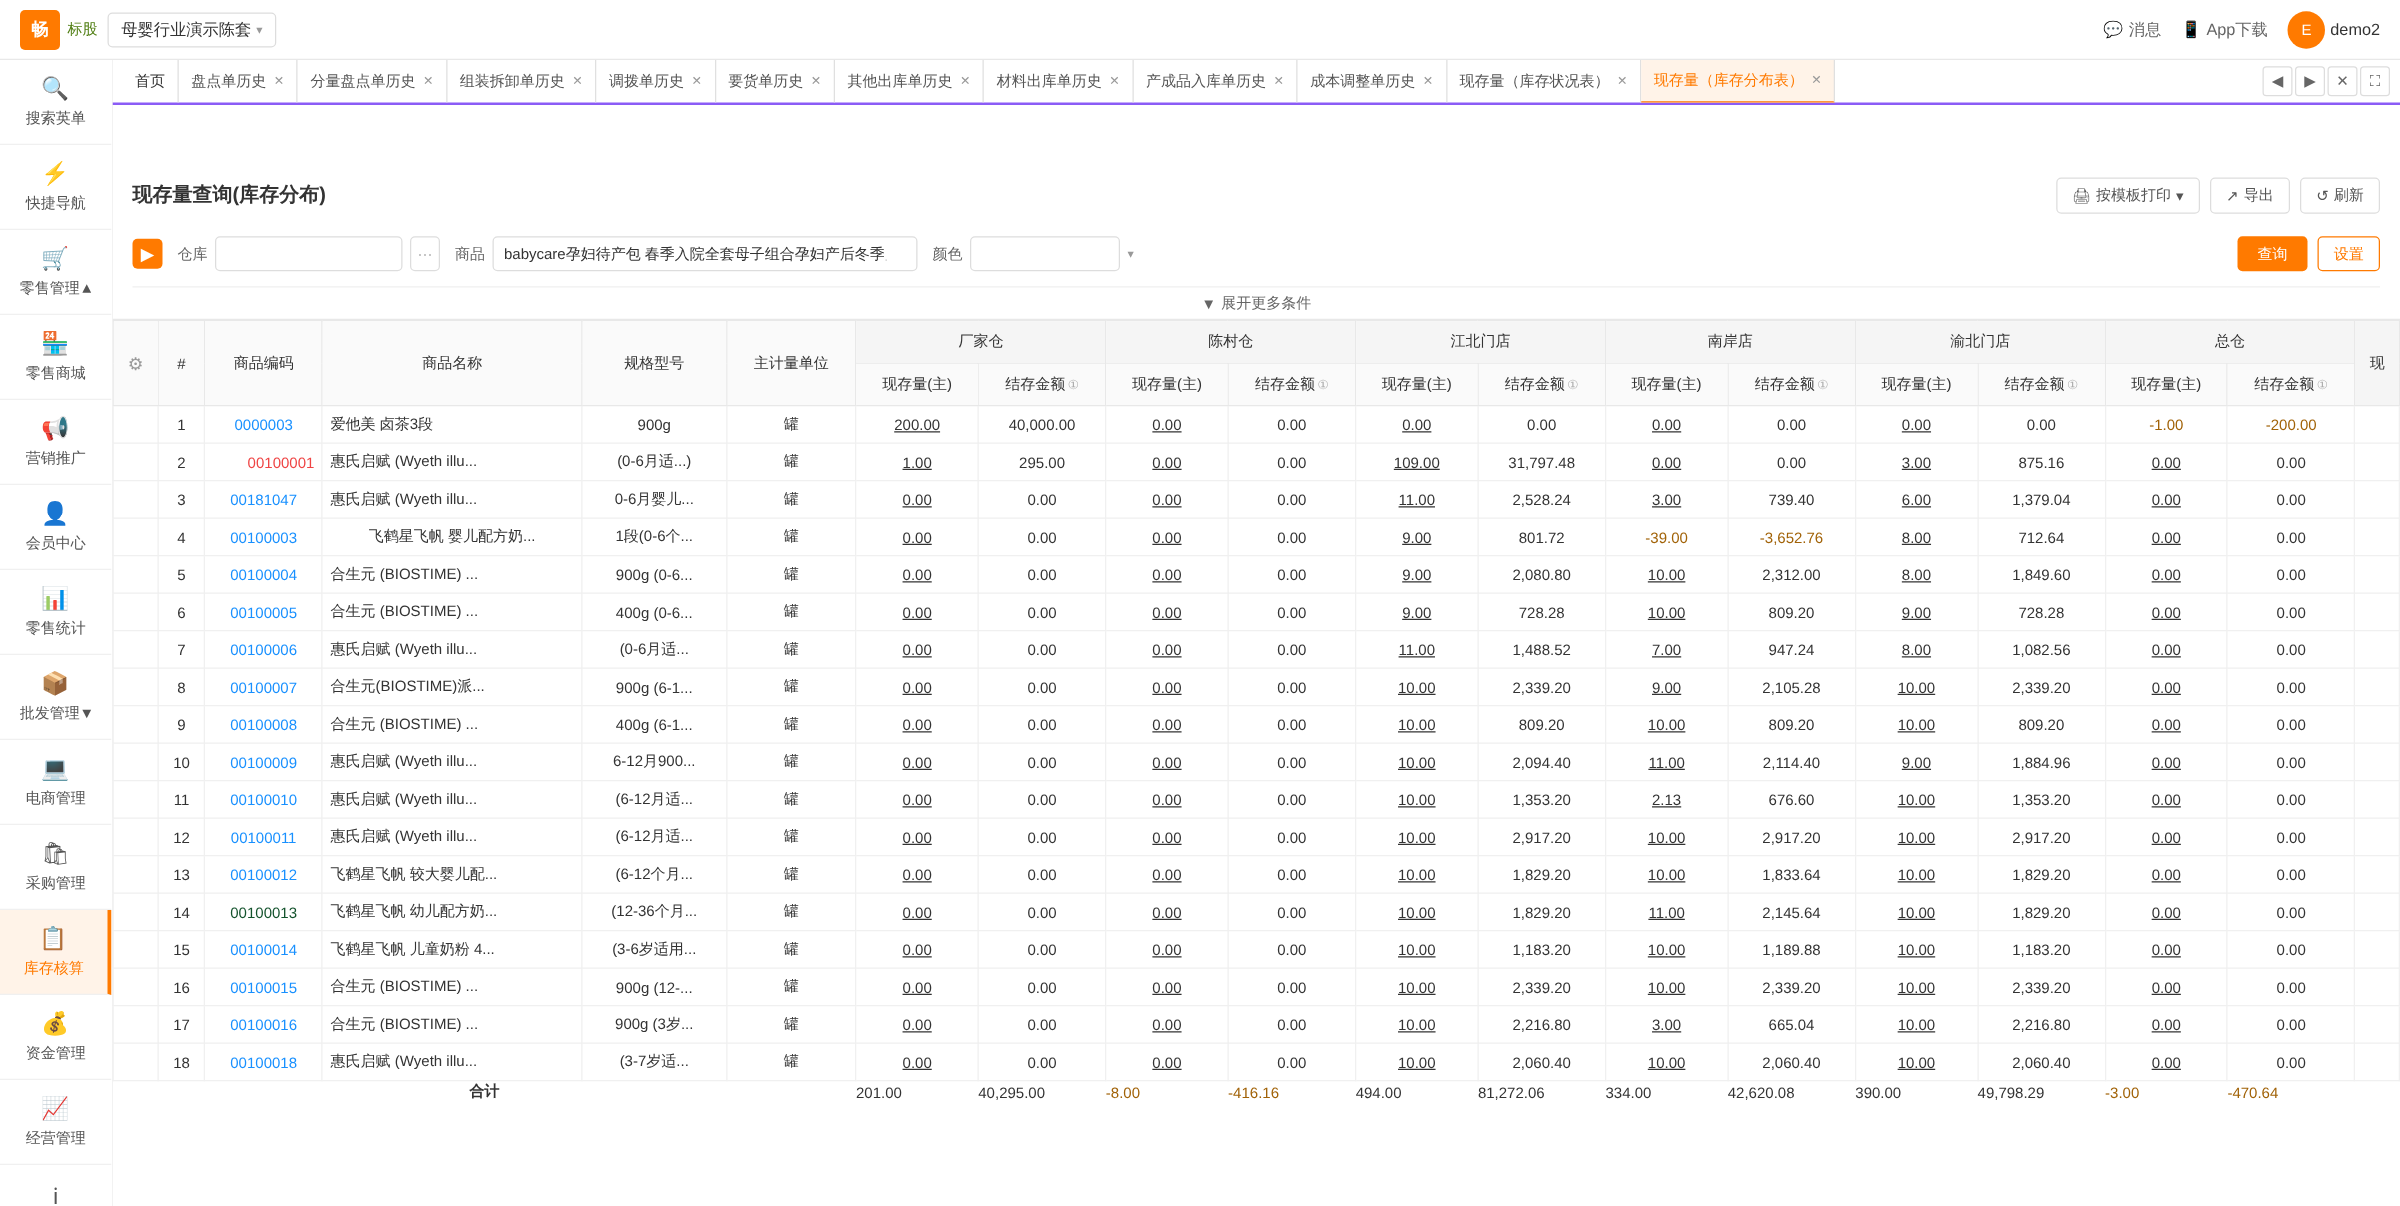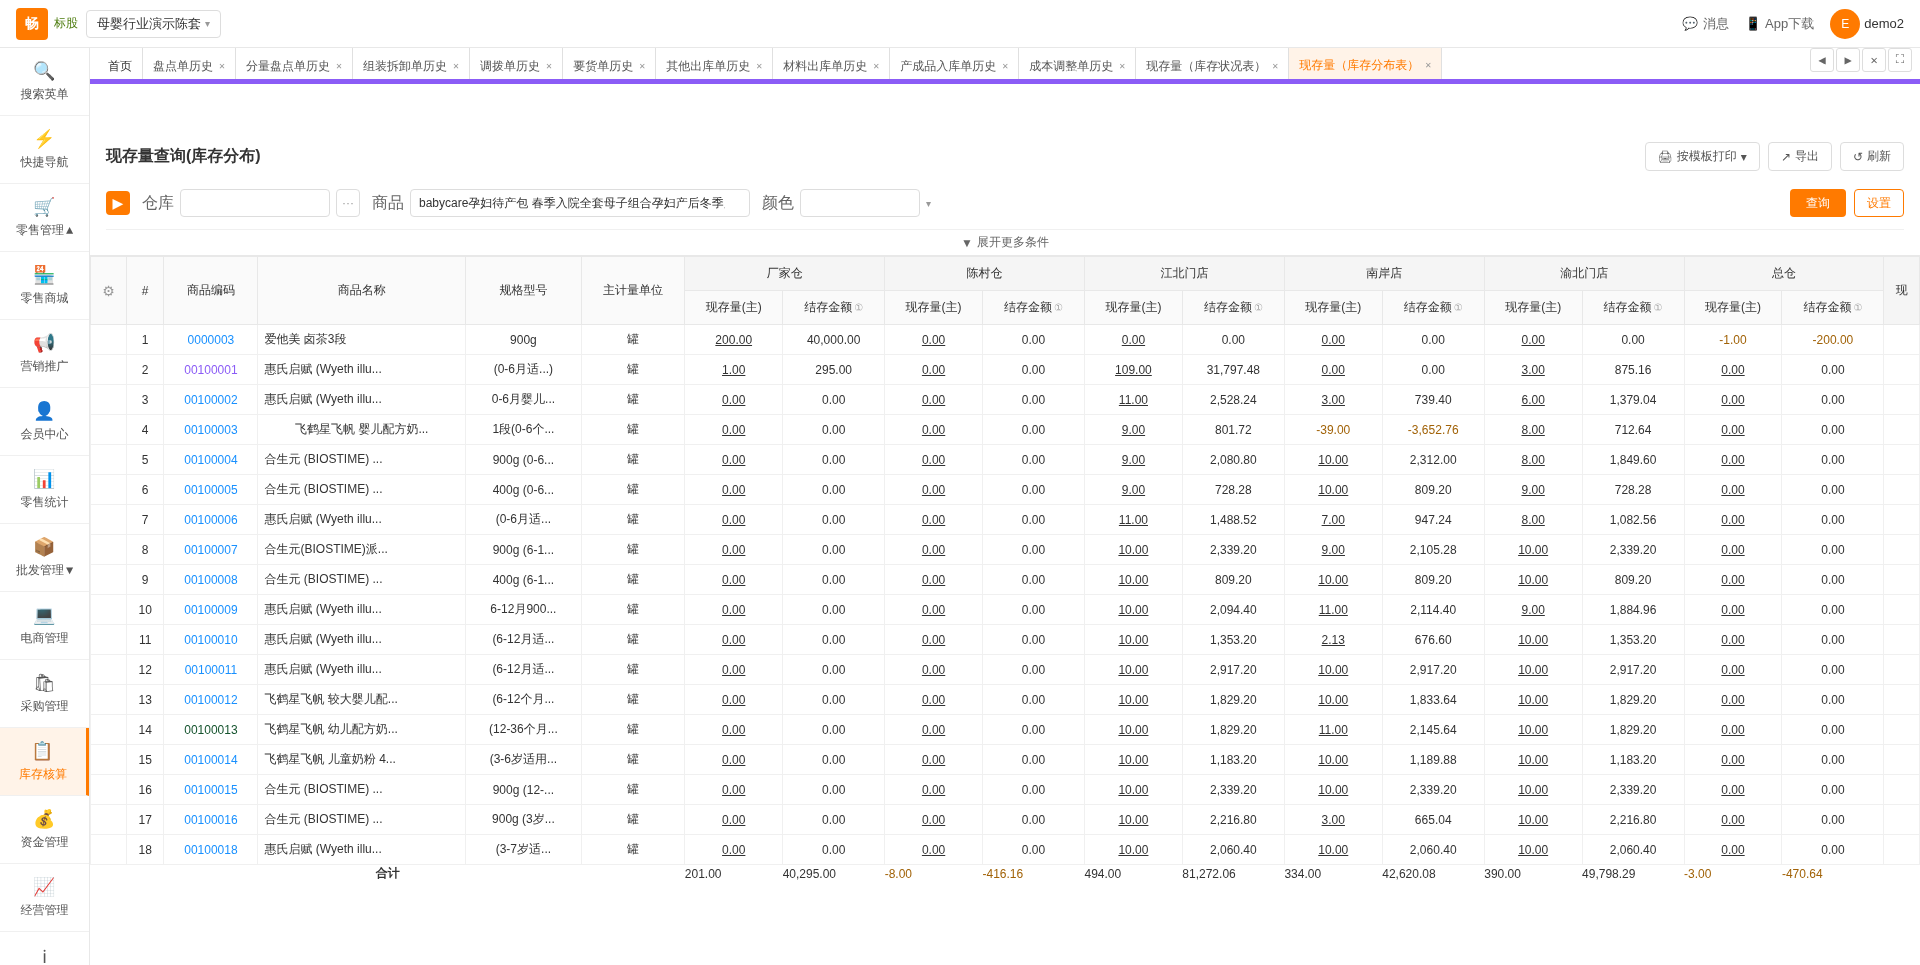--- a/index.html
+++ b/index.html
@@ -60,28 +60,27 @@
     .content-area {
       flex: 1;
       display: flex;
       flex-direction: column;
       overflow: hidden;
     }
     
     
     .tab-bar {
       background: #fff;
-      border-bottom: 5px solid #8b5cf6;
+      border-bottom: 2px solid #8b5cf6;
       display: flex;
-      align-items: flex-start;
+      align-items: center;
       padding: 0 8px;
       height: 36px;
       overflow: hidden;
       flex-shrink: 0;
-      font-family: Liberation Mono, monospace;
     }
     .tab-item {
       display: flex;
       align-items: center;
       gap: 4px;
       padding: 0 10px;
       height: 36px;
       border-right: 1px solid #e0e0e0;
       cursor: pointer;
       white-space: nowrap;
@@ -144,21 +143,21 @@
       background: #ff7a00;
       color: #fff;
       border: none;
       border-radius: 4px;
       cursor: pointer;
       display: flex; align-items: center; justify-content: center;
       font-size: 14px;
       flex-shrink: 0;
     }
     .form-item { display: flex; align-items: center; gap: 6px; }
-    .form-label { color: #666; white-space: nowrap; font-size: 16px; }
+    .form-label { color: #666; white-space: nowrap; font-size: 12px; }
     .form-input {
       height: 28px;
       border: 1px solid #ddd;
       border-radius: 4px;
       padding: 0 8px;
       font-size: 12px;
       color: #333;
       outline: none;
     }
     .form-input-wide { width: 150px; }
@@ -534,42 +533,42 @@
     <td class="">0.00</td>
     <td class="td-num">0.00</td>
     <td>0.00</td>
     <td class="td-neg">-1.00</td>
     <td class="td-neg">-200.00</td>
     <td></td>
   </tr>
               <tr>
     <td></td>
     <td>2</td>
-    <td style="color:#8b5cf6;cursor:pointer;">00100001</td>
+    <td style="color:#ef4444;cursor:pointer;text-align:right;">00100001</td>
     <td style="text-align:left;">惠氏启赋 (Wyeth illu...</td>
     <td>(0-6月适...)</td>
     <td>罐</td>
     <td class="td-num">1.00</td>
     <td>295.00</td>
     <td class="td-num">0.00</td>
     <td>0.00</td>
     <td class="td-num">109.00</td>
     <td>31,797.48</td>
     <td class="td-num">0.00</td>
     <td class="">0.00</td>
     <td class="td-num">3.00</td>
     <td>875.16</td>
     <td class="td-num">0.00</td>
     <td class="">0.00</td>
     <td></td>
   </tr>
               <tr>
     <td></td>
     <td>3</td>
-    <td style="color:#1890ff;cursor:pointer;">00100002</td>
+    <td style="color:#1890ff;cursor:pointer;">00181047</td>
     <td style="text-align:left;">惠氏启赋 (Wyeth illu...</td>
     <td>0-6月婴儿...</td>
     <td>罐</td>
     <td class="td-num">0.00</td>
     <td>0.00</td>
     <td class="td-num">0.00</td>
     <td>0.00</td>
     <td class="td-num">11.00</td>
     <td>2,528.24</td>
     <td class="td-num">3.00</td>

